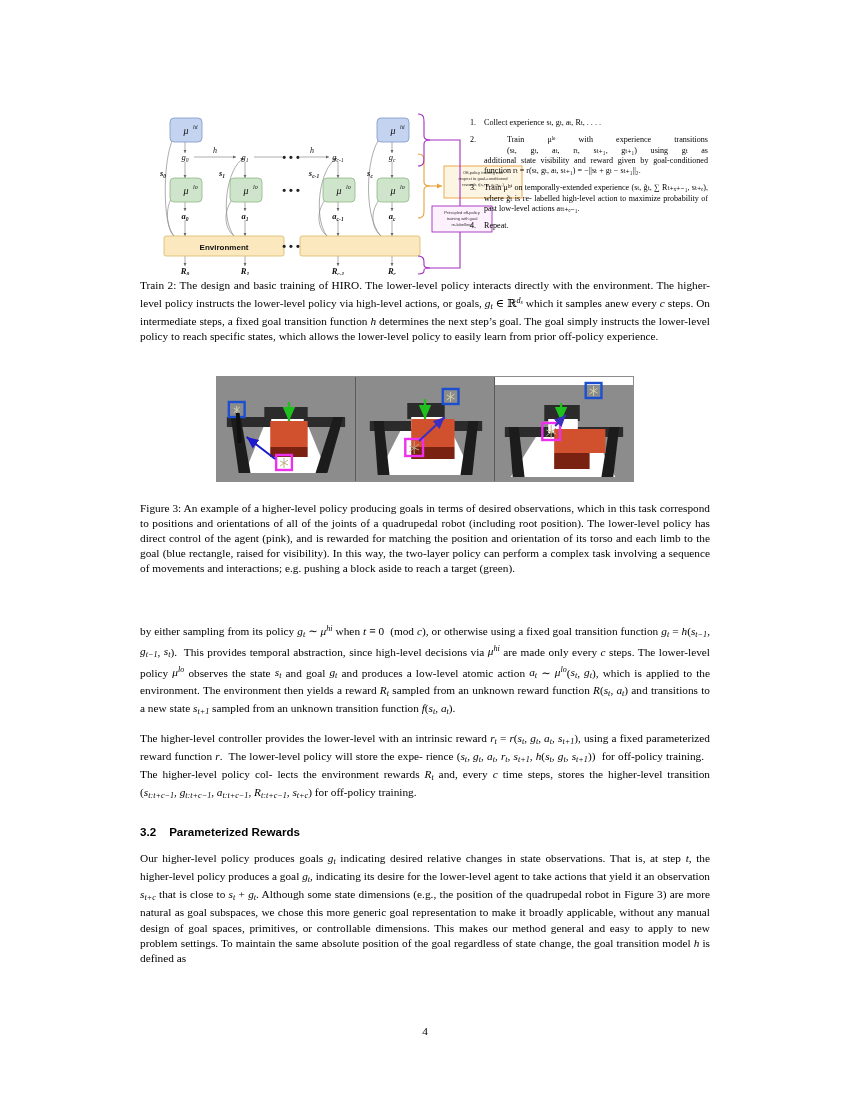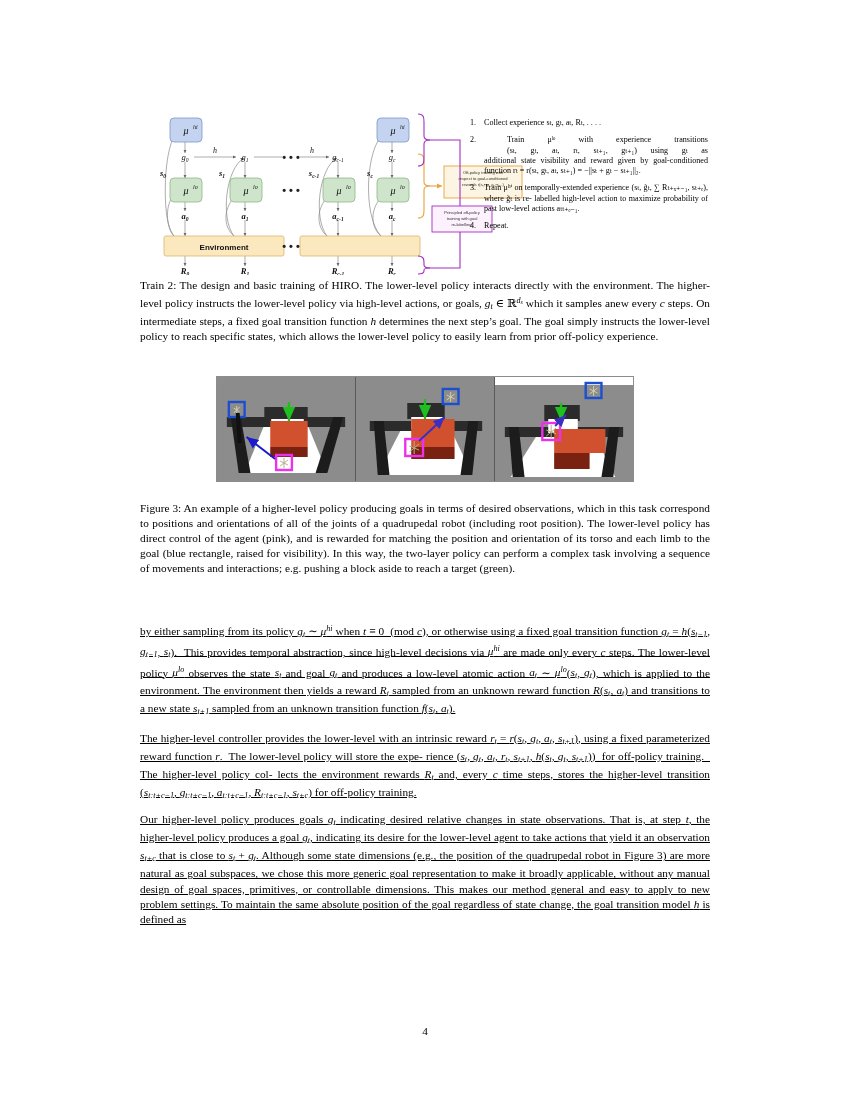--- a/index.html
+++ b/index.html
@@ -24,21 +24,20 @@
     top: 0;
     width: 570px;
   }
   
   .para {
     font-size: 11.3px;
     line-height: 15.1px;
     text-align: justify;
     margin: 0 0 9px 0;
     hyphens: none;
-    text-decoration: underline;
   }
   .caption {
     font-size: 11.3px;
     line-height: 15.1px;
     text-align: justify;
     margin: 0;
   }
   .sec-head {
     font-family: "Liberation Sans", "DejaVu Sans", sans-serif;
     font-weight: bold;
@@ -473,20 +472,23 @@
       </p>
 
       <p class="para" style="margin-top:11px;">
         The higher-level controller provides the lower-level with an intrinsic reward <i class="m">r<sub>t</sub></i> = <i class="m">r</i>(<i class="m">s<sub>t</sub></i>, <i class="m">g<sub>t</sub></i>, <i class="m">a<sub>t</sub></i>, <i class="m">s<sub>t+1</sub></i>),
         using a fixed parameterized reward function <i class="m">r</i>.&nbsp; The lower-level policy will store the expe-
         rience&nbsp;(<i class="m">s<sub>t</sub></i>, <i class="m">g<sub>t</sub></i>, <i class="m">a<sub>t</sub></i>, <i class="m">r<sub>t</sub></i>, <i class="m">s<sub>t+1</sub></i>, <i class="m">h</i>(<i class="m">s<sub>t</sub></i>, <i class="m">g<sub>t</sub></i>, <i class="m">s<sub>t+1</sub></i>))&nbsp; for off-policy training.&nbsp;&nbsp; The higher-level policy col-
         lects the environment rewards <i class="m">R<sub>t</sub></i> and, every <i class="m">c</i> time steps, stores the higher-level transition
         (<i class="m">s<sub>t:t+c−1</sub></i>, <i class="m">g<sub>t:t+c−1</sub></i>, <i class="m">a<sub>t:t+c−1</sub></i>, <i class="m">R<sub>t:t+c−1</sub></i>, <i class="m">s<sub>t+c</sub></i>) for off-policy training.
       </p>
 
+      <h3 class="sec-head" style="margin-top:22px;">
+        <span class="num">3.2</span><span>Parameterized Rewards</span>
+      </h3>
 
       <p class="para">
         Our higher-level policy produces goals <i class="m">g<sub>t</sub></i> indicating desired relative changes in state observations.
         That is, at step <i class="m">t</i>, the higher-level policy produces a goal <i class="m">g<sub>t</sub></i>, indicating its desire for the lower-level
         agent to take actions that yield it an observation <i class="m">s<sub>t+c</sub></i> that is close to <i class="m">s<sub>t</sub></i> + <i class="m">g<sub>t</sub></i>. Although some state
         dimensions (e.g., the position of the quadrupedal robot in Figure 3) are more natural as goal subspaces,
         we chose this more generic goal representation to make it broadly applicable, without any manual
         design of goal spaces, primitives, or controllable dimensions. This makes our method general and
         easy to apply to new problem settings. To maintain the same absolute position of the goal regardless
         of state change, the goal transition model <i class="m">h</i> is defined as

